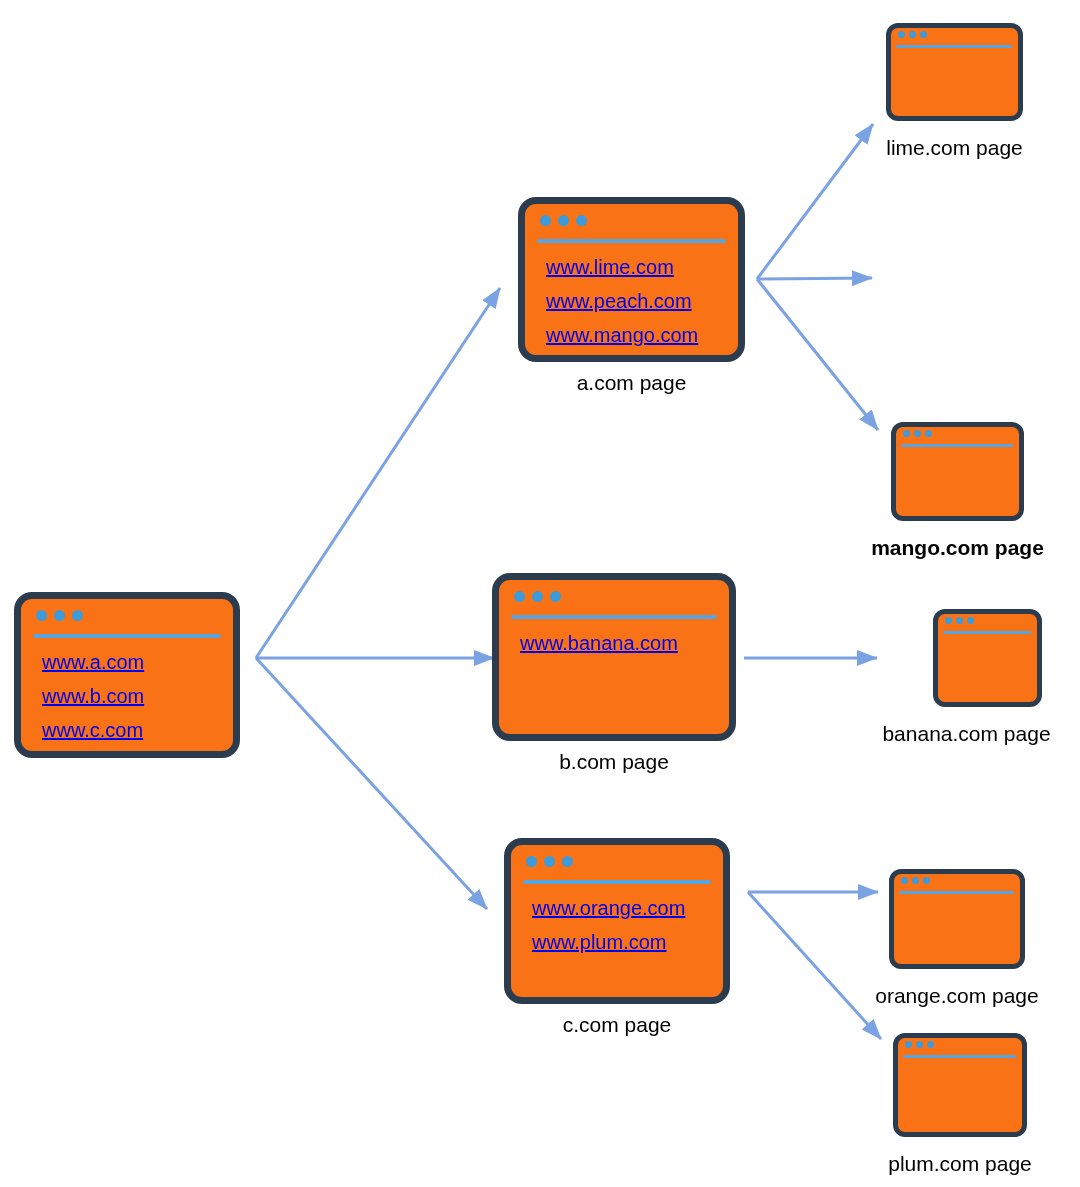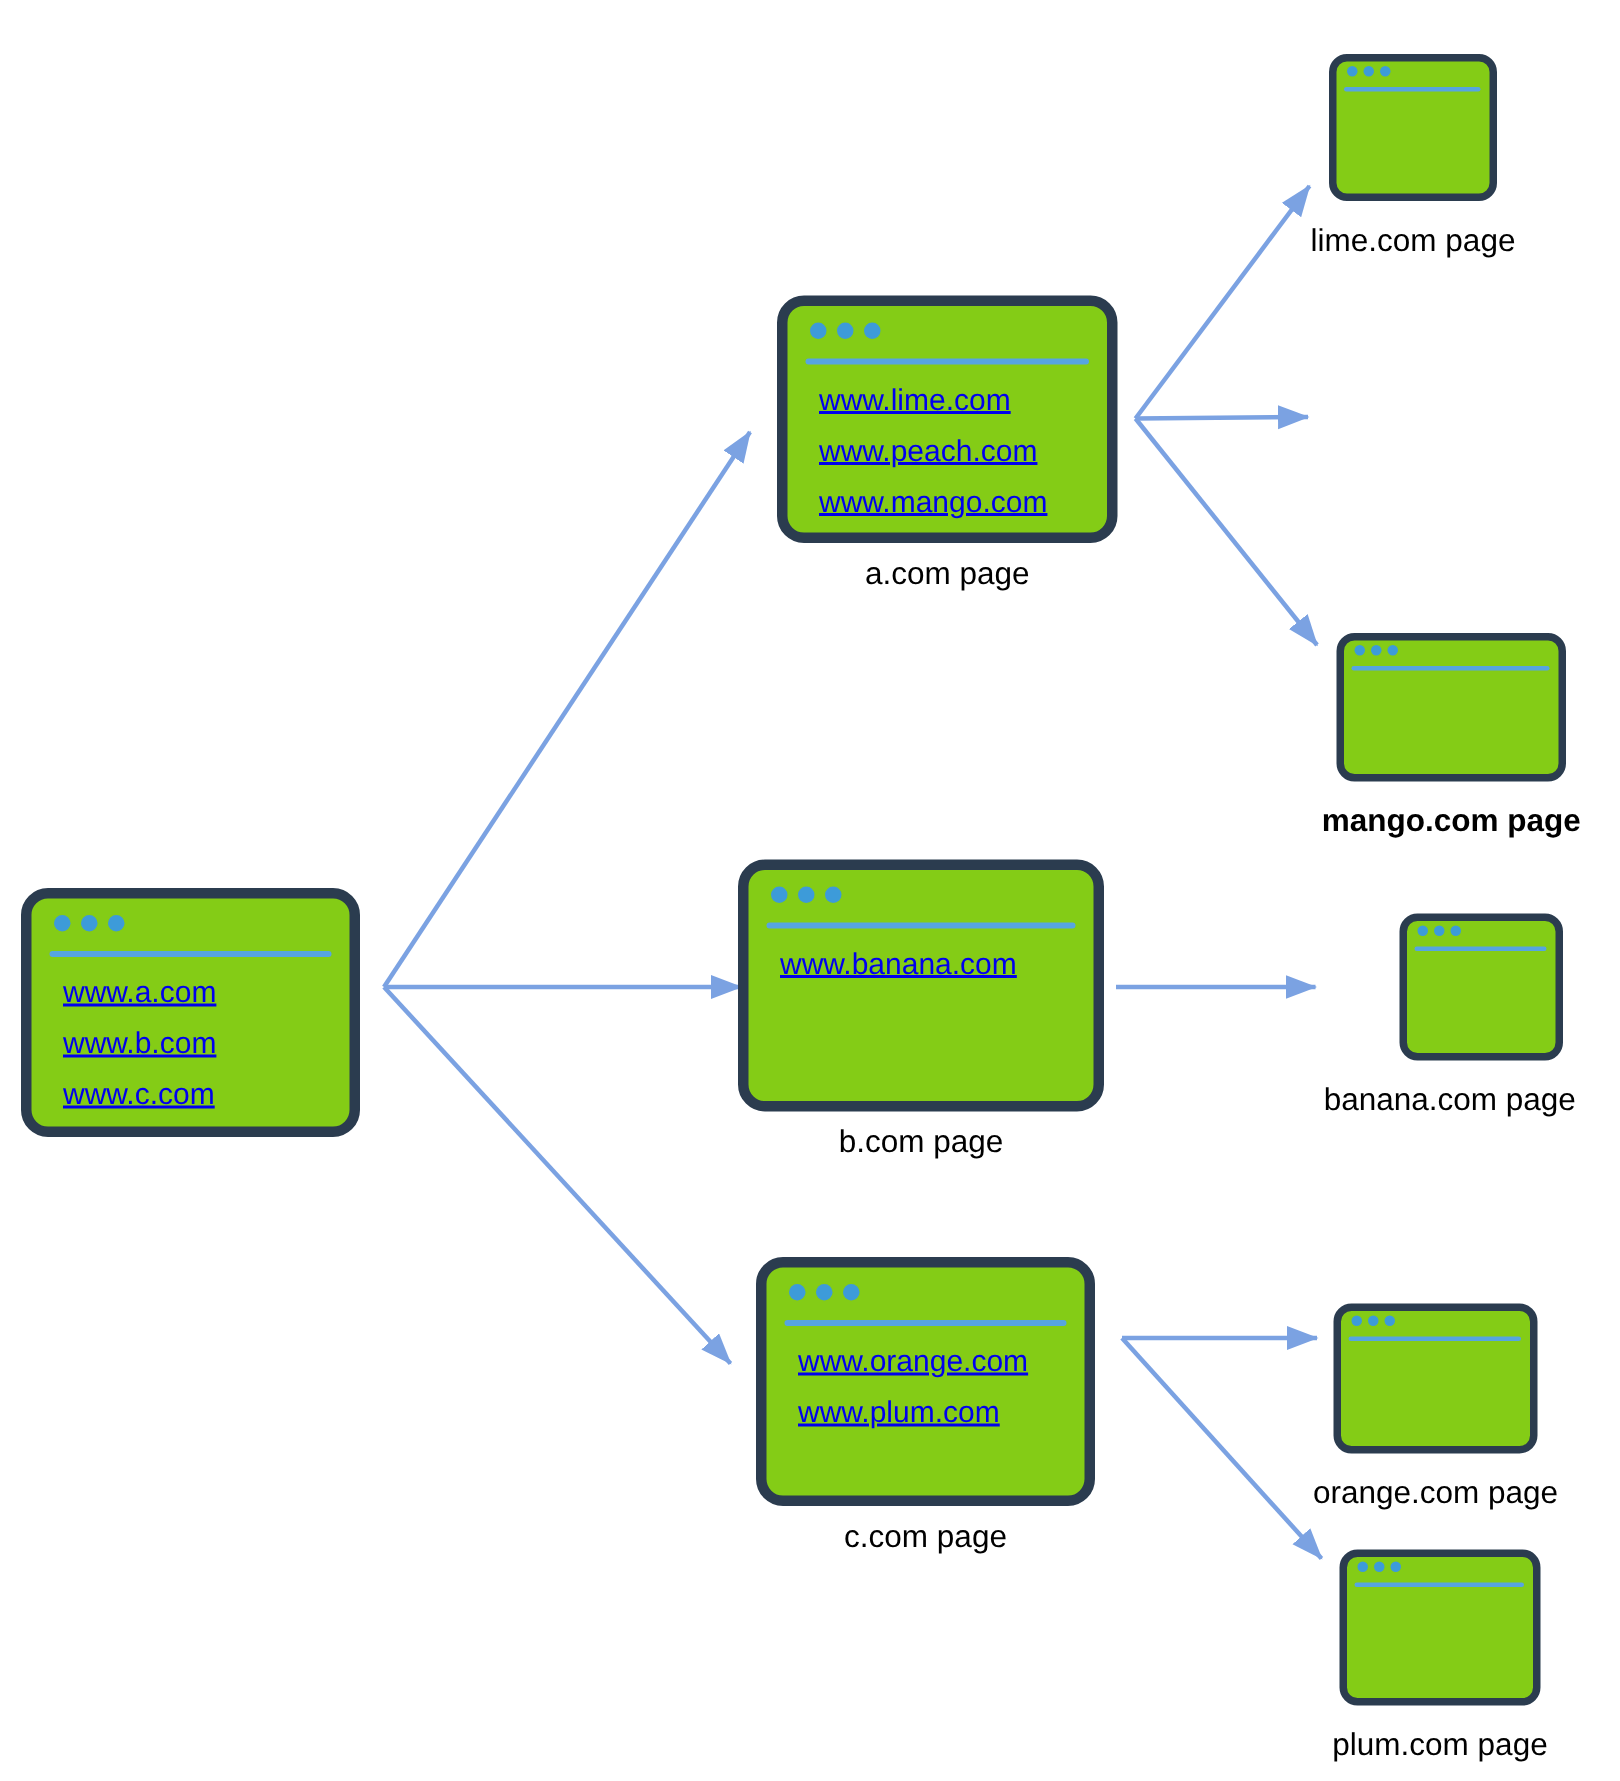--- a/index.html
+++ b/index.html
@@ -3,21 +3,21 @@
 <meta charset="utf-8">
 <style>
   html,body { margin:0; padding:0; background:#ffffff; }
   body { font-family:"Liberation Sans", sans-serif; }
   .canvas { position:relative; width:1080px; height:1187px; background:#ffffff; overflow:hidden; }
   .arrow-layer { position:absolute; left:0; top:0; width:1080px; height:1187px; pointer-events:none; }
 
   .node { position:absolute; }
   .win {
     position:relative; box-sizing:border-box; width:100%; height:100%;
-    background:#84cc16; border:7px solid #2b3c4f; border-radius:18px;
+    background:#f97316; border:7px solid #2b3c4f; border-radius:18px;
   }
   .node-small .win { border-width:5px; border-radius:12px; }
 
   .dots { position:absolute; top:11px; left:15px; display:flex; gap:7px; }
   .dot { width:11px; height:11px; border-radius:50%; background:#3d9bd9; }
   .node-small .dots { top:3px; left:7px; gap:4px; }
   .node-small .dot { width:7px; height:7px; }
 
   .tline { position:absolute; top:35px; left:12px; right:12px; height:4px; border-radius:2px; background:#56a5e1; }
   .node-small .tline { top:17px; left:5px; right:6px; height:3px; }
@@ -116,34 +116,34 @@
       </div>
       <div class="tline"></div>
       <div class="links">
         <a class="link">www.orange.com</a>
         <a class="link">www.plum.com</a>
       </div>
     </div>
     <div class="label">c.com page</div>
   </div>
 
-  <div class="node node-small" style="left:886px; top:36px; width:112px; height:98px;">
+  <div class="node node-small" style="left:886px; top:23px; width:137px; height:98px;">
     <div class="win">
       <div class="dots">
         <span class="dot"></span>
         <span class="dot"></span>
         <span class="dot"></span>
       </div>
       <div class="tline"></div>
     </div>
     <div class="label">lime.com page</div>
   </div>
 
 
-  <div class="node node-small" style="left:891px; top:422px; width:153px; height:99px;font-weight:bold;">
+  <div class="node node-small" style="left:891px; top:422px; width:133px; height:99px;font-weight:bold;">
     <div class="win">
       <div class="dots">
         <span class="dot"></span>
         <span class="dot"></span>
         <span class="dot"></span>
       </div>
       <div class="tline"></div>
     </div>
     <div class="label">mango.com page</div>
   </div>

